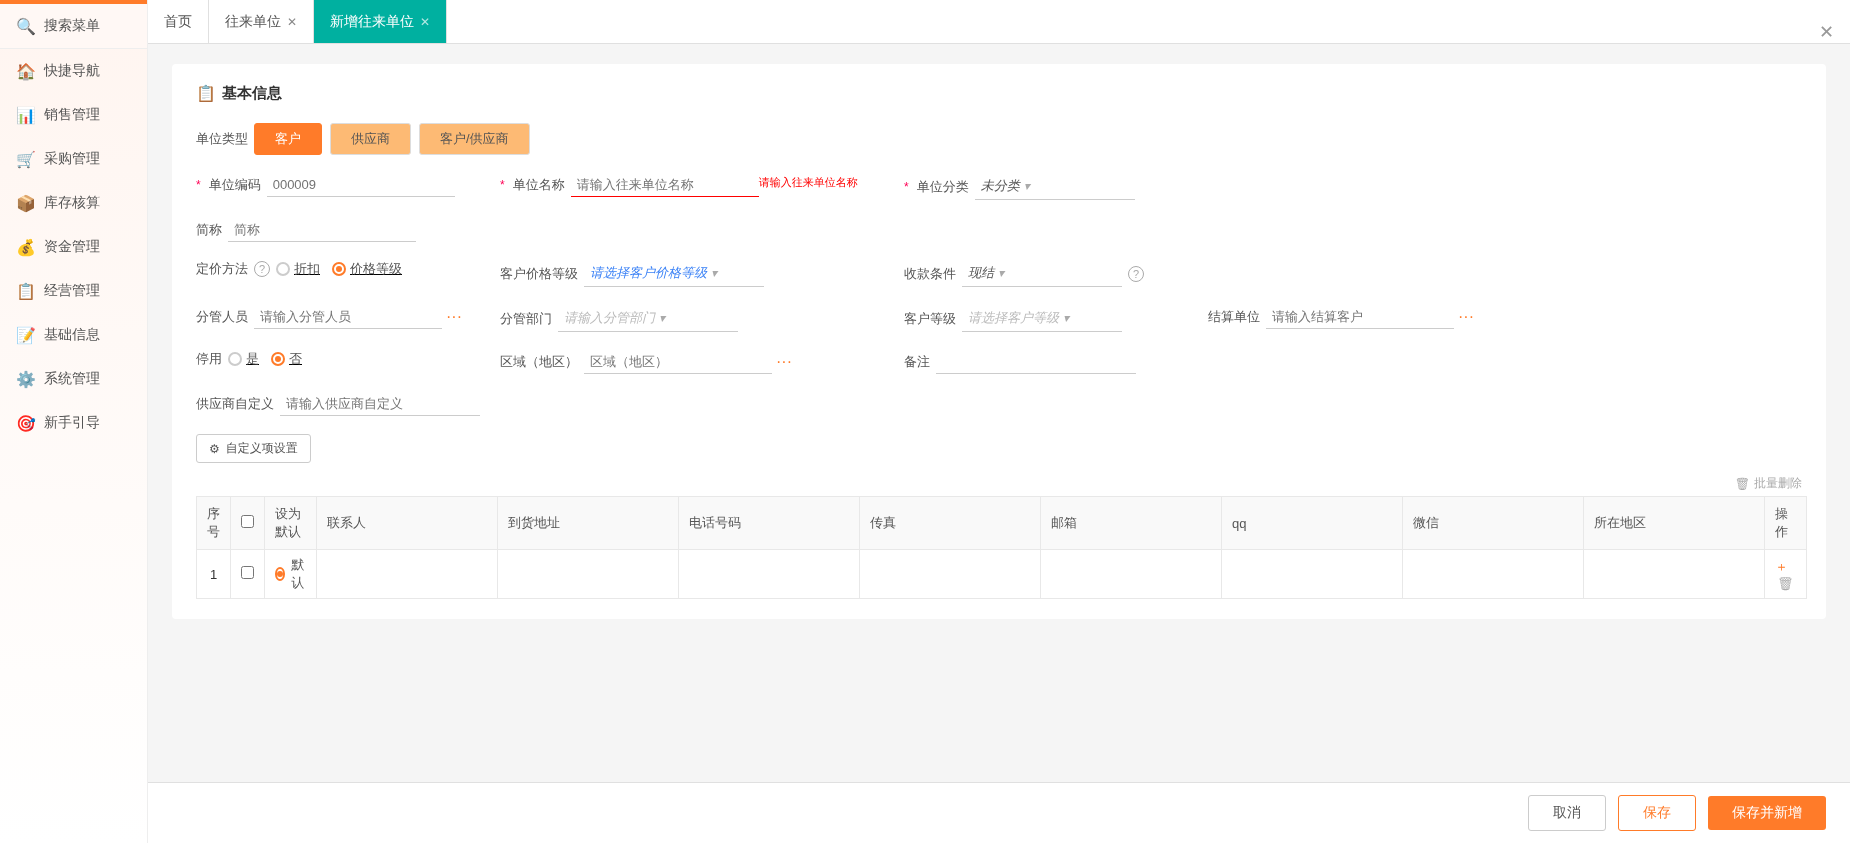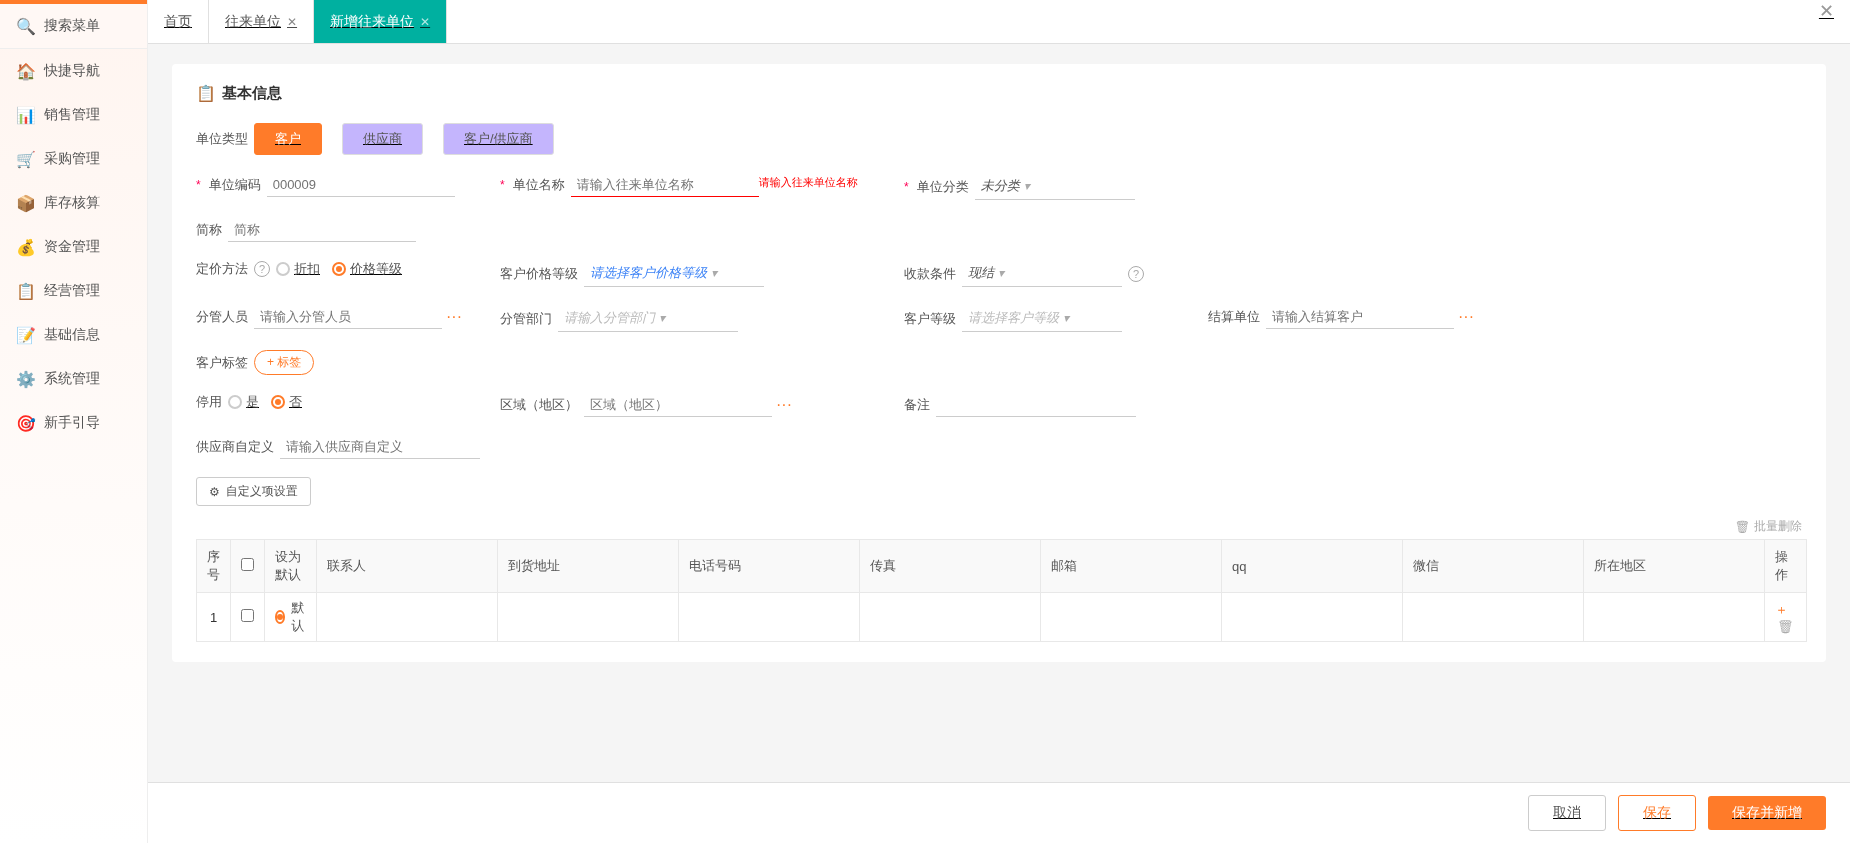--- a/index.html
+++ b/index.html
@@ -37,26 +37,25 @@
       flex: 1;
       display: flex;
       flex-direction: column;
       height: 100%;
       overflow: hidden;
     }
 
     
     .tab-bar {
       display: flex;
-      align-items: flex-start;
+      align-items: flex-end;
       background: #fff;
       border-bottom: 1px solid #e0e0e0;
       height: 44px;
       flex-shrink: 0;
-      text-decoration: underline;
     }
     .tab {
       display: flex;
       align-items: center;
       gap: 6px;
       padding: 0 16px;
       height: 100%;
       font-size: 14px;
       cursor: pointer;
       color: #555;
@@ -93,30 +92,29 @@
       font-size: 15px;
       font-weight: bold;
       color: #333;
       margin-bottom: 20px;
     }
     .section-title .icon { color: #ff7b29; font-size: 16px; }
 
     
     .type-btn-group {
       display: flex;
-      gap: 20px;
-      text-decoration: underline;
+      gap: 8px;
     }
     .type-btn {
       padding: 6px 20px;
       border: 1px solid #ddd;
       border-radius: 3px;
       font-size: 13px;
       cursor: pointer;
-      background: #c4b5fd;
+      background: #fdba74;
       color: #555;
     }
     .type-btn.active {
       background: #ff7b29;
       color: #fff;
       border-color: #ff7b29;
     }
 
     
     .form-row {
@@ -250,21 +248,20 @@
     
     .bottom-bar {
       display: flex;
       justify-content: flex-end;
       align-items: center;
       gap: 12px;
       padding: 12px 24px;
       background: #fff;
       border-top: 1px solid #e0e0e0;
       flex-shrink: 0;
-      text-decoration: underline;
     }
     .btn-cancel {
       padding: 8px 24px;
       border: 1px solid #ccc;
       border-radius: 3px;
       font-size: 14px;
       color: #555;
       cursor: pointer;
       background: #fff;
     }
@@ -473,28 +470,20 @@
         <div class="form-field">
           <span class="form-label">结算单位</span>
           <div class="form-input-with-dots">
             <input class="form-input" type="text" placeholder="请输入结算客户" style="">
             <span class="dots-btn">···</span>
           </div>
         </div>
       </div>
 
       
-      <div class="form-row">
-        <div class="form-field">
-          <span class="form-label">客户标签</span>
-          <button class="tag-btn">
-            <span>+ 标签</span>
-          </button>
-        </div>
-      </div>
 
       
       <div class="form-row">
         <div class="form-field">
           <span class="form-label">停用</span>
           <div class="radio-group">
             <div class="radio-item">
               <div class="radio-circle"></div>
               <span>是</span>
             </div>

